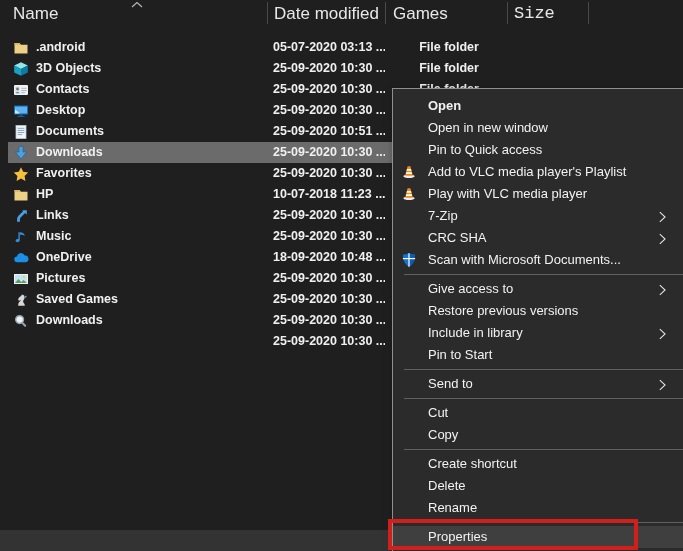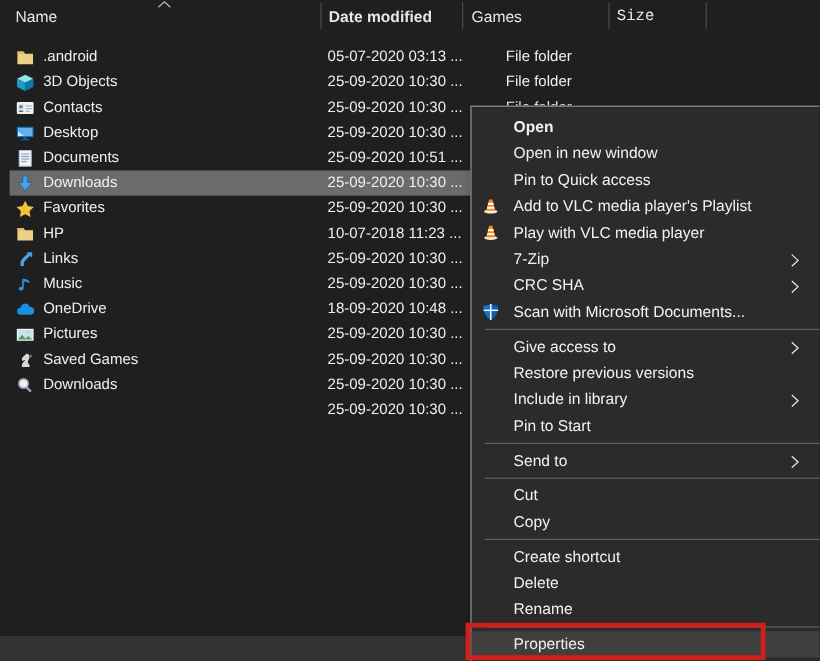--- a/index.html
+++ b/index.html
@@ -5,29 +5,29 @@
   html,body{margin:0;padding:0;}
   body{
     width:683px;height:551px;overflow:hidden;position:relative;
     background:var(--bg,#1f1f1f);
     font-family:"Liberation Sans","DejaVu Sans",sans-serif;
     -webkit-font-smoothing:antialiased;
   }
   
   .header{position:absolute;left:0;top:8;width:683px;height:24px;}
   .hcell{position:absolute;top:4px;height:20px;line-height:20px;
-    color:var(--header-text,#e8e8e8);font-size:13px;}
+    color:var(--header-text,#e8e8e8);font-size:17px;}
   .hcell.c-name{left:13px;}
-  .hcell.c-date{left:274px;font-weight:bold;}
+  .hcell.c-date{left:274px;}
   .hcell.c-type{left:393px;}
   .hcell.c-size{left:514px;font-family:Liberation Mono, monospace;}
   .hsep{position:absolute;top:2px;width:1px;height:22px;background:#4a4a4a;}
   .sortglyph{position:absolute;left:131px;top:-6px;width:12px;height:7px;}
   
-  .filelist{position:absolute;left:0;top:37px;width:683px;}
+  .filelist{position:absolute;left:0;top:37px;width:683px;font-weight:bold;}
   .file-row{position:relative;height:21px;line-height:21px;color:var(--row-text,#f0f0f0);
     font-size:12.5px;white-space:nowrap;}
   .file-row .hl{position:absolute;left:8px;top:0;width:580px;height:21px;}
   .file-row.selected .hl{background:var(--selected-bg,#6b6b6b);}
   .cell{position:absolute;top:0;height:21px;overflow:hidden;}
   .cell.name{left:13px;width:250px;display:flex;align-items:center;gap:7px;}
   .cell.date{left:273px;width:112px;}
   .cell.type{left:393px;width:112px;text-align:center;}
   .cell.size{left:515px;width:70px;}
   .icon{display:inline-flex;width:16px;height:16px;flex:0 0 16px;}

